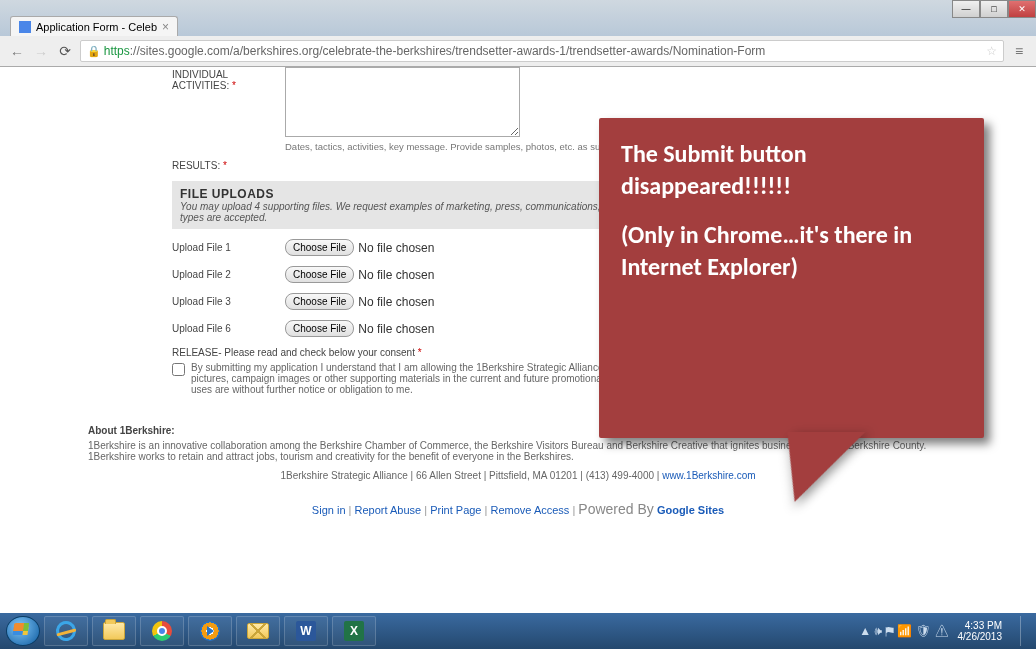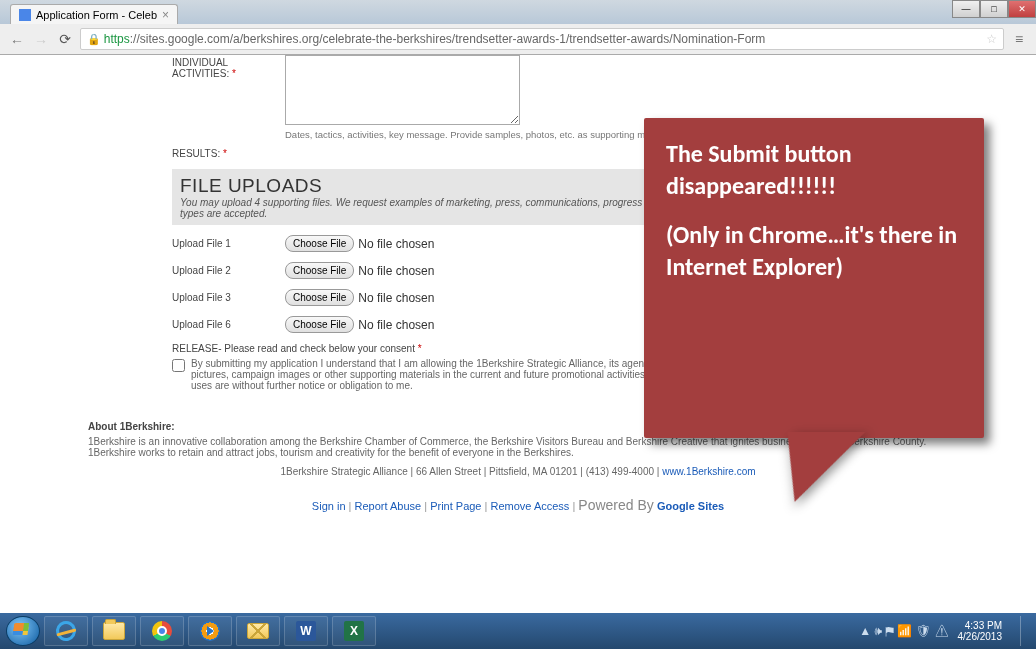--- a/index.html
+++ b/index.html
@@ -1,18 +1,18 @@
 <!DOCTYPE html>
 <html><head>
 <meta charset="utf-8">
 <style>
 * { box-sizing: border-box; margin: 0; padding: 0; }
 body { font-family: Arial, sans-serif; font-size: 11px; width: 1036px; height: 649px; overflow: hidden; background: #fff; position: relative; }
 .browser-chrome { background: linear-gradient(#e8e8e8, #d8d8d8); border-bottom: 1px solid #aaa; }
-.tab-bar { display: flex; align-items: flex-end; height: 24px; padding-left: 10px; background: linear-gradient(#cfd8e0,#b8c8d8); }
+.tab-bar { display: flex; align-items: flex-end; height: 36px; padding-left: 10px; background: linear-gradient(#cfd8e0,#b8c8d8); }
 .tab { background: #f5f5f5; border: 1px solid #aaa; border-bottom: none; border-radius: 3px 3px 0 0; padding: 3px 8px; font-size: 11px; display: flex; align-items: center; gap: 5px; height: 20px; }
 .tab .favicon { width: 12px; height: 12px; background: #4a86e8; display: inline-block; }
 .tab .close { color: #888; font-size: 12px; }
 .addr-bar { display: flex; align-items: center; padding: 4px 8px; gap: 6px; background: #eee; height: 30px; }
 .nav-btn { width: 18px; height: 18px; display: flex; align-items: center; justify-content: center; color: #777; font-size: 14px; }
 .nav-btn.fwd { color: #ccc; }
 .reload { color: #555; font-size: 14px; }
 .addr-input { flex: 1; background: #fff; border: 1px solid #ccc; border-radius: 2px; height: 22px; display: flex; align-items: center; padding: 0 6px; font-size: 12px; }
 .addr-input .lock { color: #1a9641; margin-right: 3px; font-size: 11px; }
 .addr-input .https { color: #1a9641; }
@@ -25,21 +25,21 @@
 .page { background: #fff; margin: 0 auto; width: 1020px; padding: 0 164px 10px 164px; font-size: 11px; color: #333; }
 
 .field-row { display: flex; margin-bottom: 6px; align-items: flex-start; }
 .field-label { width: 113px; font-size: 10px; color: #444; text-transform: uppercase; padding-top: 2px; }
 .field-label .req { color: #c00; }
 .field-body { flex: 1; }
 textarea { width: 235px; height: 70px; border: 1px solid #aaa; resize: both; font-family: inherit; font-size: 11px; }
 .hint { font-size: 9.5px; color: #777; margin-top: 2px; }
 
 .section-hdr { background: #e5e5e5; padding: 6px 8px; margin: 10px 0 8px 0; }
-.section-hdr .title { font-weight: normal; font-size: 19px; letter-spacing: 0.5px; }
+.section-hdr .title { font-weight: bold; font-size: 12px; letter-spacing: 0.5px; }
 .section-hdr .sub { font-style: italic; font-size: 10px; color: #555; }
 
 .upload-row { display: flex; align-items: center; margin: 10px 0; font-size: 10px; }
 .upload-row .lbl { width: 113px; color: #444; }
 .file-control { display: flex; align-items: center; gap: 4px; }
 .file-btn { background: linear-gradient(#f8f8f8,#e0e0e0); border: 1px solid #999; border-radius: 8px; padding: 2px 7px; font-size: 10px; }
 .file-txt { font-size: 12px; color: #333; }
 
 .release-hdr { font-size: 10px; color: #444; margin-top: 8px; }
 .release-hdr .req { color: #c00; }
@@ -50,21 +50,21 @@
 .footer .hd { font-weight: bold; color: #444; margin-bottom: 4px; }
 .footer .addr { text-align: center; margin-top: 8px; }
 .footer .addr a { color: #1a5bb8; text-decoration: none; }
 
 .gs-footer { text-align: center; font-size: 11px; color: #1a5bb8; margin-top: 14px; padding: 6px; }
 .gs-footer a { color: #1a5bb8; text-decoration: none; }
 .gs-footer .sep { color: #999; }
 .gs-footer .pow { color: #888; font-size: 14px; }
 .gs-footer .gsite { color: #1a5bb8; font-weight: bold; }
 
-.callout { position: absolute; top: 118px; right: 52px; width: 340px; height: 320px; background: #a33e3e; color: #fff; font-family: Calibri, Arial, sans-serif; font-size: 24px; font-weight: bold; padding: 20px 22px; box-shadow: 6px 6px 10px rgba(0,0,0,.5); border-radius: 2px; line-height: 1.35; }
+.callout { position: absolute; top: 118px; right: 52px; width: 385px; height: 320px; background: #a33e3e; color: #fff; font-family: Calibri, Arial, sans-serif; font-size: 24px; font-weight: bold; padding: 20px 22px; box-shadow: 6px 6px 10px rgba(0,0,0,.5); border-radius: 2px; line-height: 1.35; }
 .callout p + p { margin-top: 16px; }
 .callout-tail { position: absolute; width: 0; height: 0; border-left: 30px solid transparent; border-right: 48px solid transparent; border-top: 70px solid #a33e3e; top: 432px; right: 182px; transform: skewX(-18deg); filter: drop-shadow(4px 4px 6px rgba(0,0,0,.4)); }
 
 .taskbar { position: absolute; bottom: 0; left: 0; right: 0; height: 36px; background: linear-gradient(#3a6aa0,#24486e); display: flex; align-items: center; padding: 0 6px; gap: 2px; }
 .start-orb { width: 34px; height: 30px; border-radius: 50%; background: radial-gradient(circle at 40% 35%, #7fc5f8, #0d5a9e); border:1px solid #0a3d66; position:relative; }
 .start-orb::after{content:""; position:absolute; inset:6px; background:
   linear-gradient(#f08c2e,#f08c2e) 0 0/50% 50% no-repeat,
   linear-gradient(#7bbf3a,#7bbf3a) 50% 0/50% 50% no-repeat,
   linear-gradient(#3a8de0,#3a8de0) 0 50%/50% 50% no-repeat,
   linear-gradient(#f2c53a,#f2c53a) 50% 50%/50% 50% no-repeat; border-radius:2px; transform: skewX(-8deg);}

